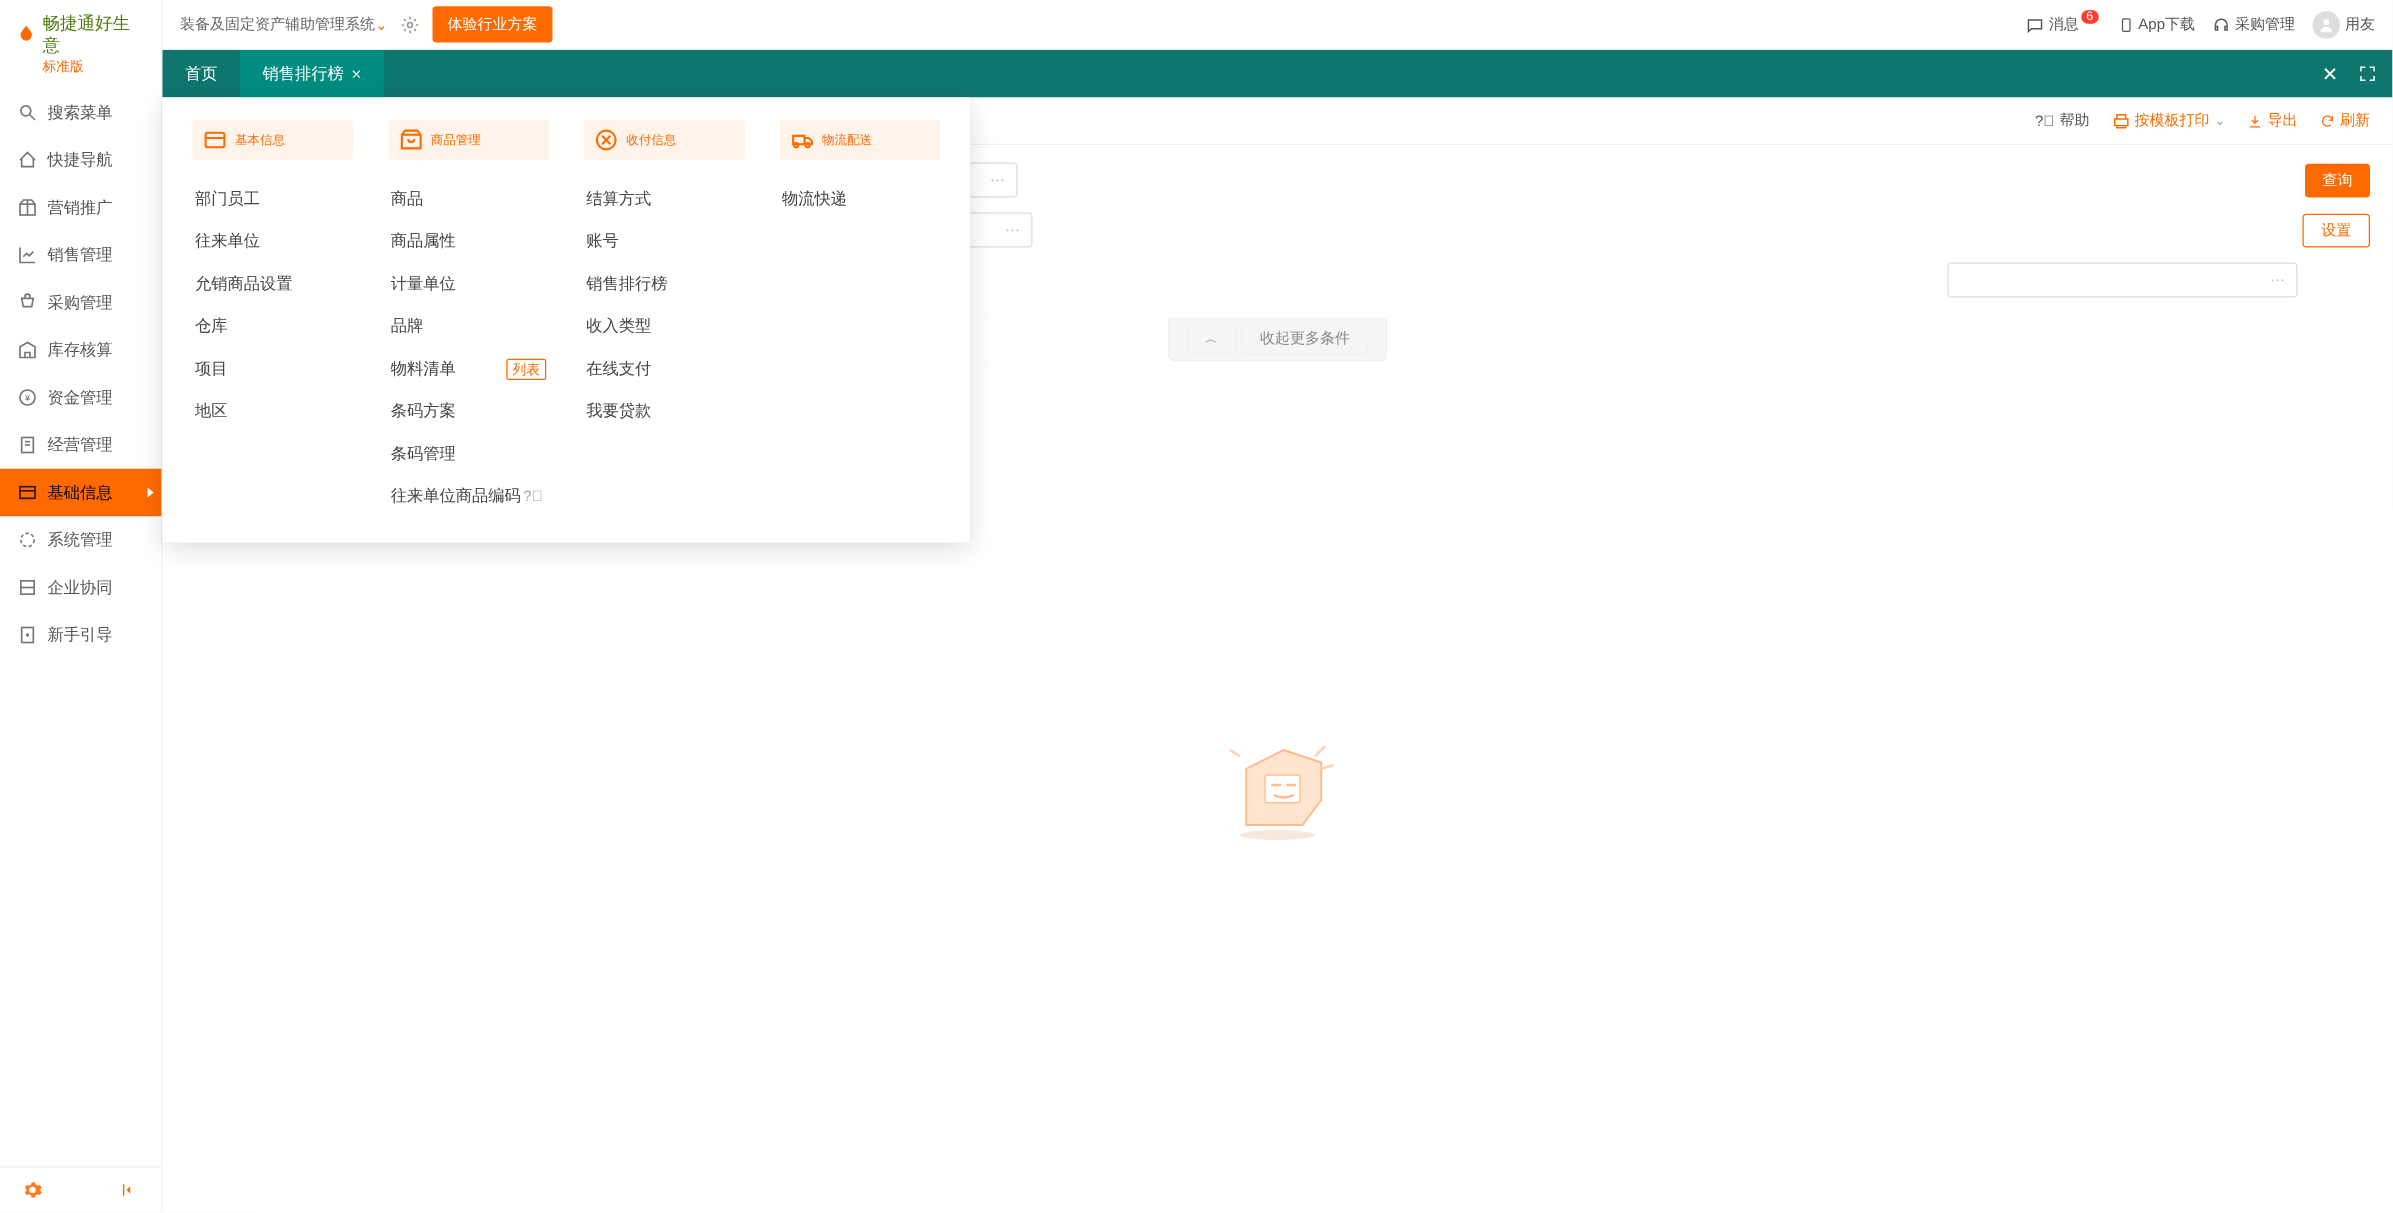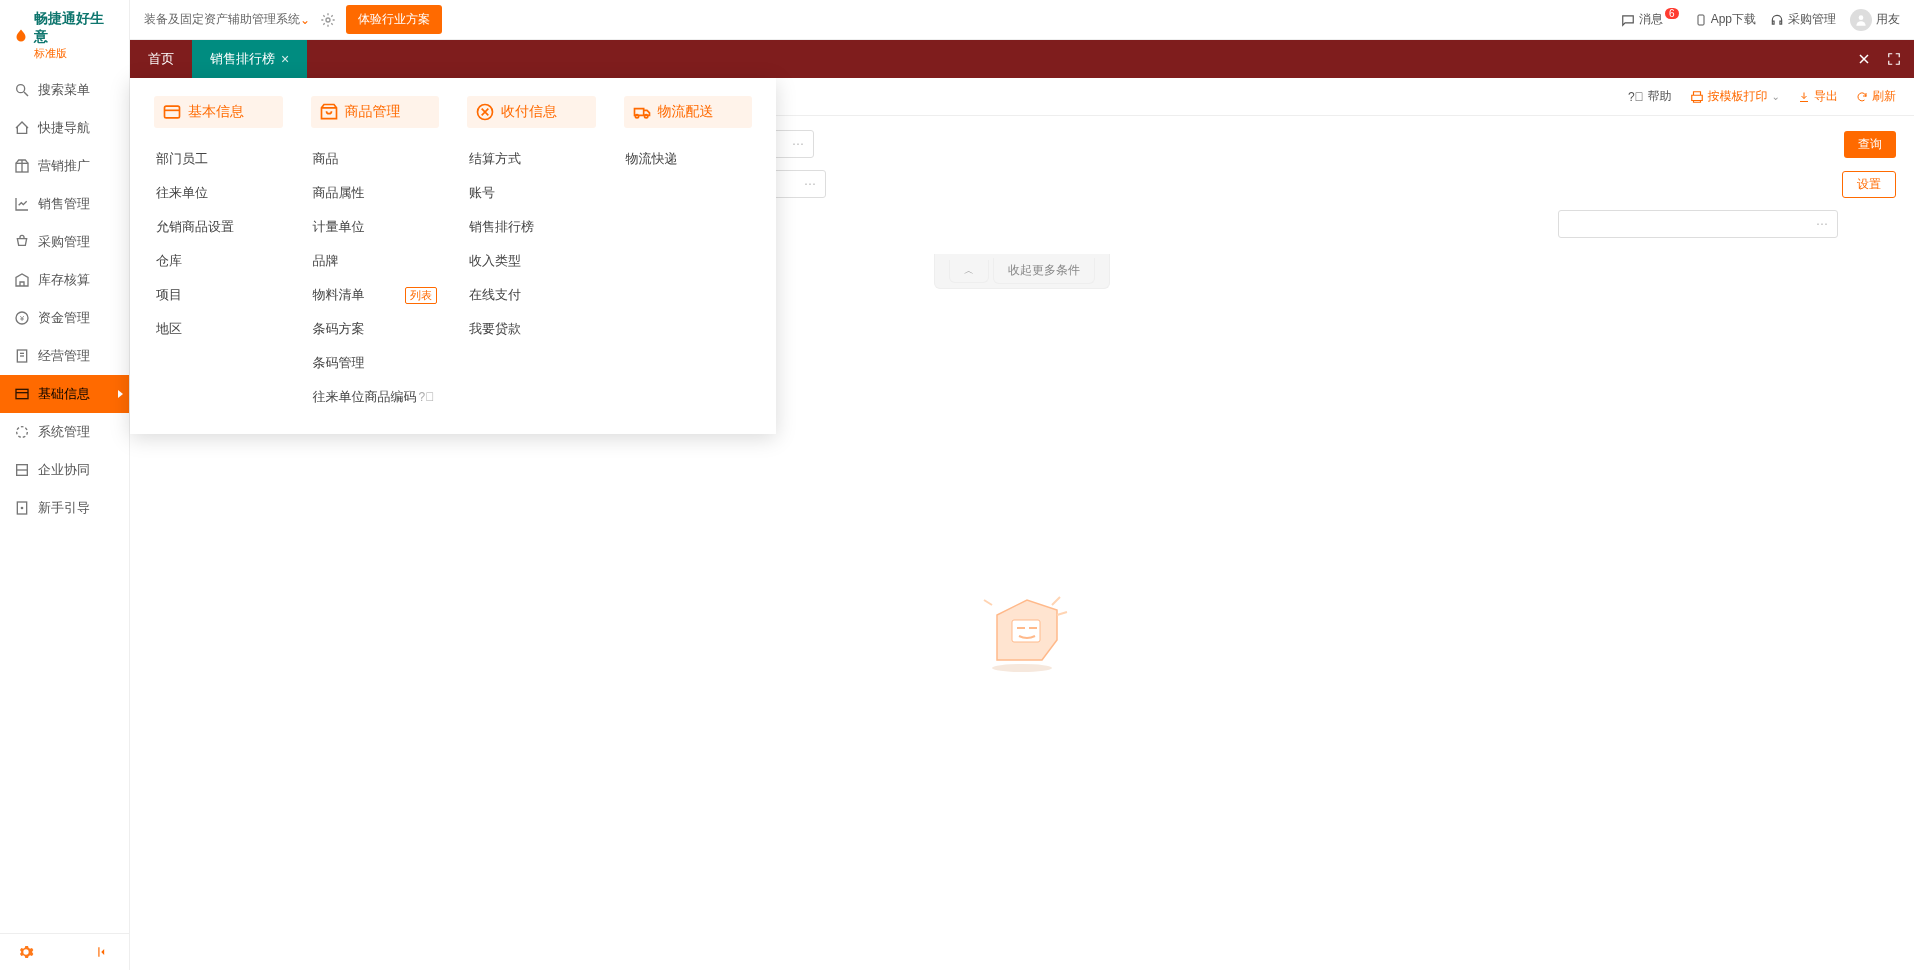--- a/index.html
+++ b/index.html
@@ -3,21 +3,21 @@
 <meta charset="utf-8">
 <style>
 * { margin: 0; padding: 0; box-sizing: border-box; font-family: "Microsoft YaHei", Arial, sans-serif; }
 body { background: #f5f5f5; font-size: 13px; color: #333; overflow: hidden; }
 
 .app { display: flex; height: 100vh; }
 
 
 .sidebar { width: 130px; background: #fff; display: flex; flex-direction: column; border-right: 1px solid #eee; }
 .logo { padding: 10px 12px; display: flex; flex-direction: column; align-items: flex-start; }
-.logo-main { display: flex; align-items: flex-end; gap: 4px; color: #0f766e; font-weight: bold; font-size: 14px; }
+.logo-main { display: flex; align-items: center; gap: 4px; color: #4d7c0f; font-weight: normal; font-size: 14px; }
 .logo-sub { color: #ff6a00; font-size: 11px; margin-left: 22px; }
 .nav { flex: 1; }
 .nav-item { display: flex; align-items: center; gap: 8px; padding: 10px 14px; color: #555; cursor: pointer; font-size: 13px; }
 .nav-item.active { background: #ff6a00; color: #000000; position: relative; }
 .nav-item.active::after { content: ""; position: absolute; right: 6px; width: 0; height: 0; border-top: 4px solid transparent; border-bottom: 4px solid transparent; border-left: 5px solid #fff; }
 .nav-icon { width: 16px; height: 16px; display: inline-flex; align-items: center; justify-content: center; opacity: .8; }
 .sidebar-footer { display: flex; align-items: center; justify-content: space-between; padding: 10px 18px; border-top: 1px solid #eee; color: #ff6a00; }
 
 
 .main { flex: 1; display: flex; flex-direction: column; min-width: 0; }
@@ -28,21 +28,21 @@
 .header-select .chev { color: #ff6a00; }
 .gear { color: #999; }
 .industry-btn { background: #ff6a00; color: #fff; border: none; padding: 6px 12px; border-radius: 3px; font-size: 12px; cursor: pointer; }
 .header-spacer { flex: 1; }
 .header-right { display: flex; align-items: center; gap: 14px; color: #555; font-size: 12px; }
 .hr-item { display: flex; align-items: center; gap: 4px; cursor: pointer; }
 .badge { background: #ff3b30; color: #fff; border-radius: 8px; font-size: 10px; padding: 0 4px; position: relative; top: -6px; left: -2px; }
 .avatar { width: 22px; height: 22px; border-radius: 50%; background: #ddd; display: inline-flex; align-items: center; justify-content: center; color: #fff; font-size: 12px; }
 
 
-.tabs { height: 38px; background: #7f1d1d; display: flex; align-items: stretch; color: #fff; position: relative; }
+.tabs { height: 38px; background: #0f766e; display: flex; align-items: stretch; color: #fff; position: relative; }
 .tab { padding: 0 18px; display: flex; align-items: center; gap: 6px; cursor: pointer; font-size: 13px; }
 .tab.active { background: #008c80; }
 .tab-close { font-size: 14px; opacity: .85; }
 .tabs-right { margin-left: auto; display: flex; align-items: center; gap: 10px; padding-right: 10px; }
 .tabs-icon { width: 20px; height: 20px; display: flex; align-items: center; justify-content: center; cursor: pointer; }
 
 
 .toolbar { background: #fff; display: flex; justify-content: flex-end; align-items: center; gap: 18px; padding: 10px 18px; border-bottom: 1px solid #eee; font-size: 12px; color: #555; }
 .toolbar .tb { display: flex; align-items: center; gap: 4px; cursor: pointer; }
 .toolbar .orange { color: #ff6a00; }
@@ -62,21 +62,21 @@
 .btn-primary { background: #ff6a00; color: #fff; border: none; padding: 5px 14px; border-radius: 3px; font-size: 12px; cursor: pointer; font-family: Liberation Mono, monospace; }
 .btn-outline { background: #fff; color: #ff6a00; border: 1px solid #ff6a00; padding: 4px 14px; border-radius: 3px; font-size: 12px; cursor: pointer; }
 .collapse-pill { text-align: center; }
 .collapse-pill span { background: #f5f5f5; border: 1px solid #eee; border-top: none; padding: 4px 14px; border-radius: 0 0 6px 6px; font-size: 12px; color: #888; cursor: pointer; display: inline-flex; align-items: center; gap: 4px; }
 
 
 .mega-wrap { position: relative; }
 .mega { position: absolute; top: 0; left: 0; width: 646px; background: #fff; box-shadow: 0 4px 20px rgba(0,0,0,.15); z-index: 50; padding: 18px 10px 20px 10px; }
 .mega-cols { display: flex; gap: 0; }
 .mega-col { flex: 1; padding: 0 14px; }
-.mega-head { display: flex; align-items: center; gap: 6px; color: #ff6a00; font-size: 14px; margin-bottom: 14px; background: #fff3ea; padding: 6px 8px; border-radius: 3px; font-weight: 500; }
+.mega-head { display: flex; align-items: center; gap: 6px; color: #ff6a00; font-size: 10px; margin-bottom: 14px; background: #fff3ea; padding: 6px 8px; border-radius: 3px; font-weight: 500; }
 .mega-item { font-size: 13px; color: #444; padding: 8px 2px; cursor: pointer; display: flex; align-items: center; justify-content: space-between; }
 .mega-item .pill { border: 1px solid #ff6a00; color: #ff6a00; font-size: 11px; padding: 0 4px; border-radius: 2px; }
 .mega-item .q { color: #aaa; font-size: 12px; margin-left: 2px; }
 
 
 .content { flex: 1; background: #fff; margin-top: 0; position: relative; display: flex; align-items: center; justify-content: center; }
 .empty { display: flex; align-items: center; gap: 20px; }
 .empty-illus { width: 110px; height: 100px; position: relative; }
 .empty-text { color: #888; font-size: 12px; line-height: 2; }
 .step-num { display: inline-flex; width: 16px; height: 16px; border-radius: 50%; background: #ccc; color: #fff; align-items: center; justify-content: center; font-size: 11px; margin-right: 6px; }

